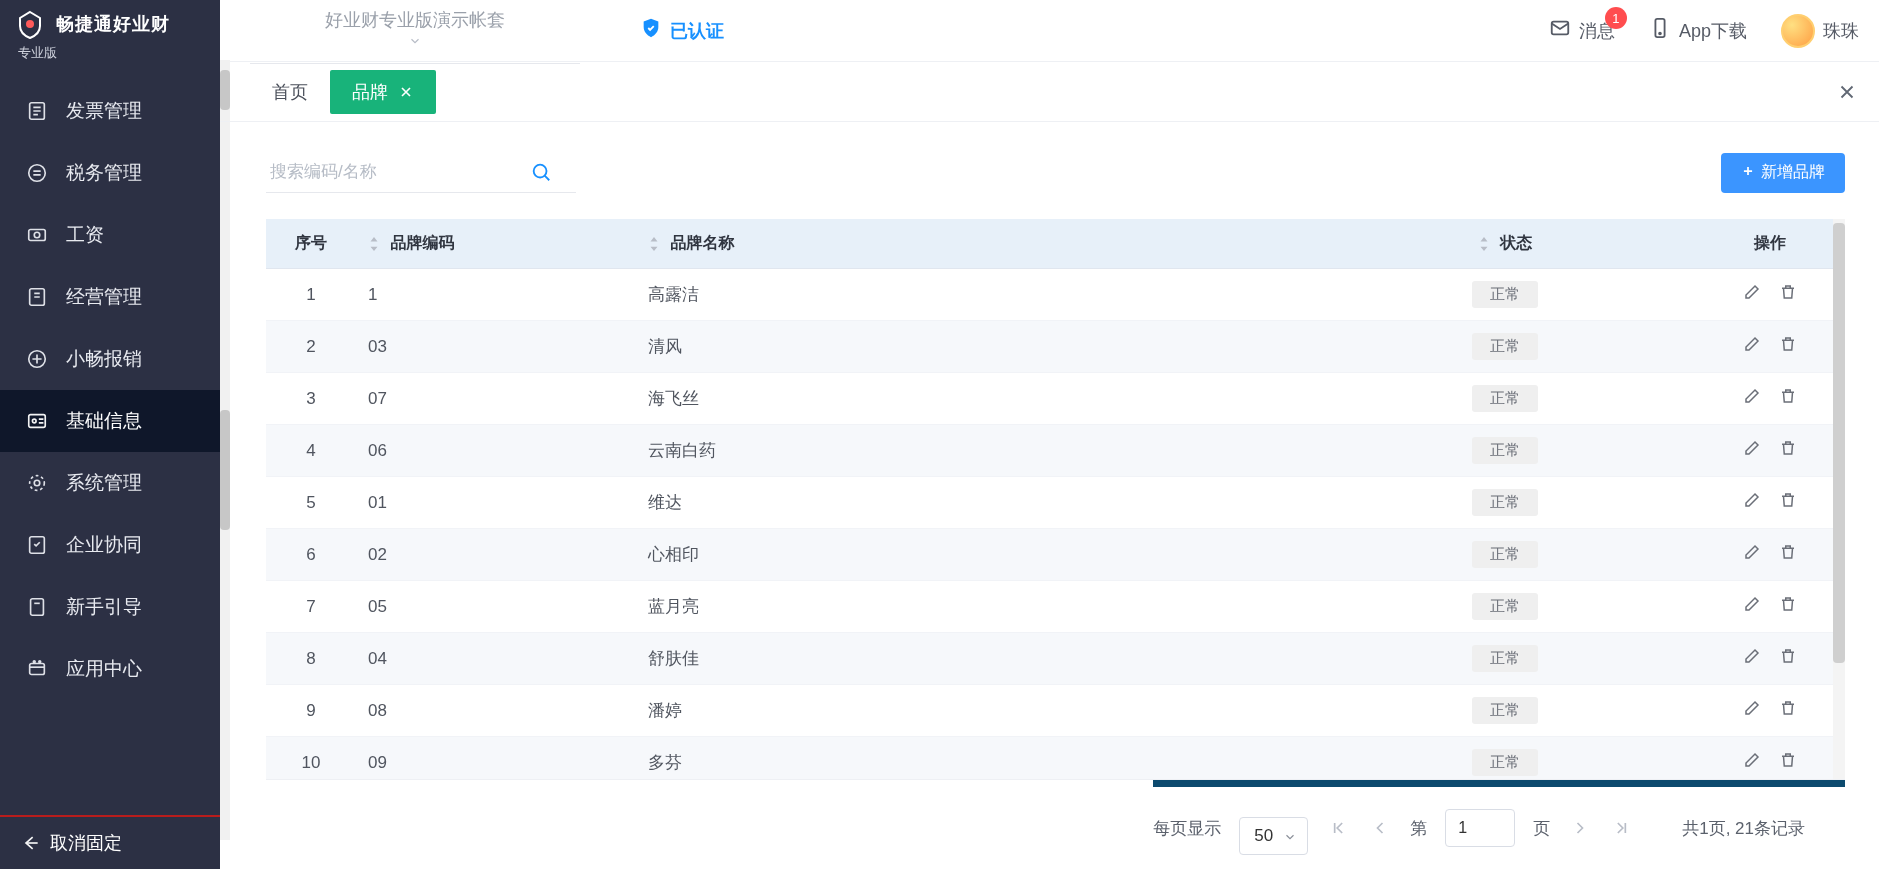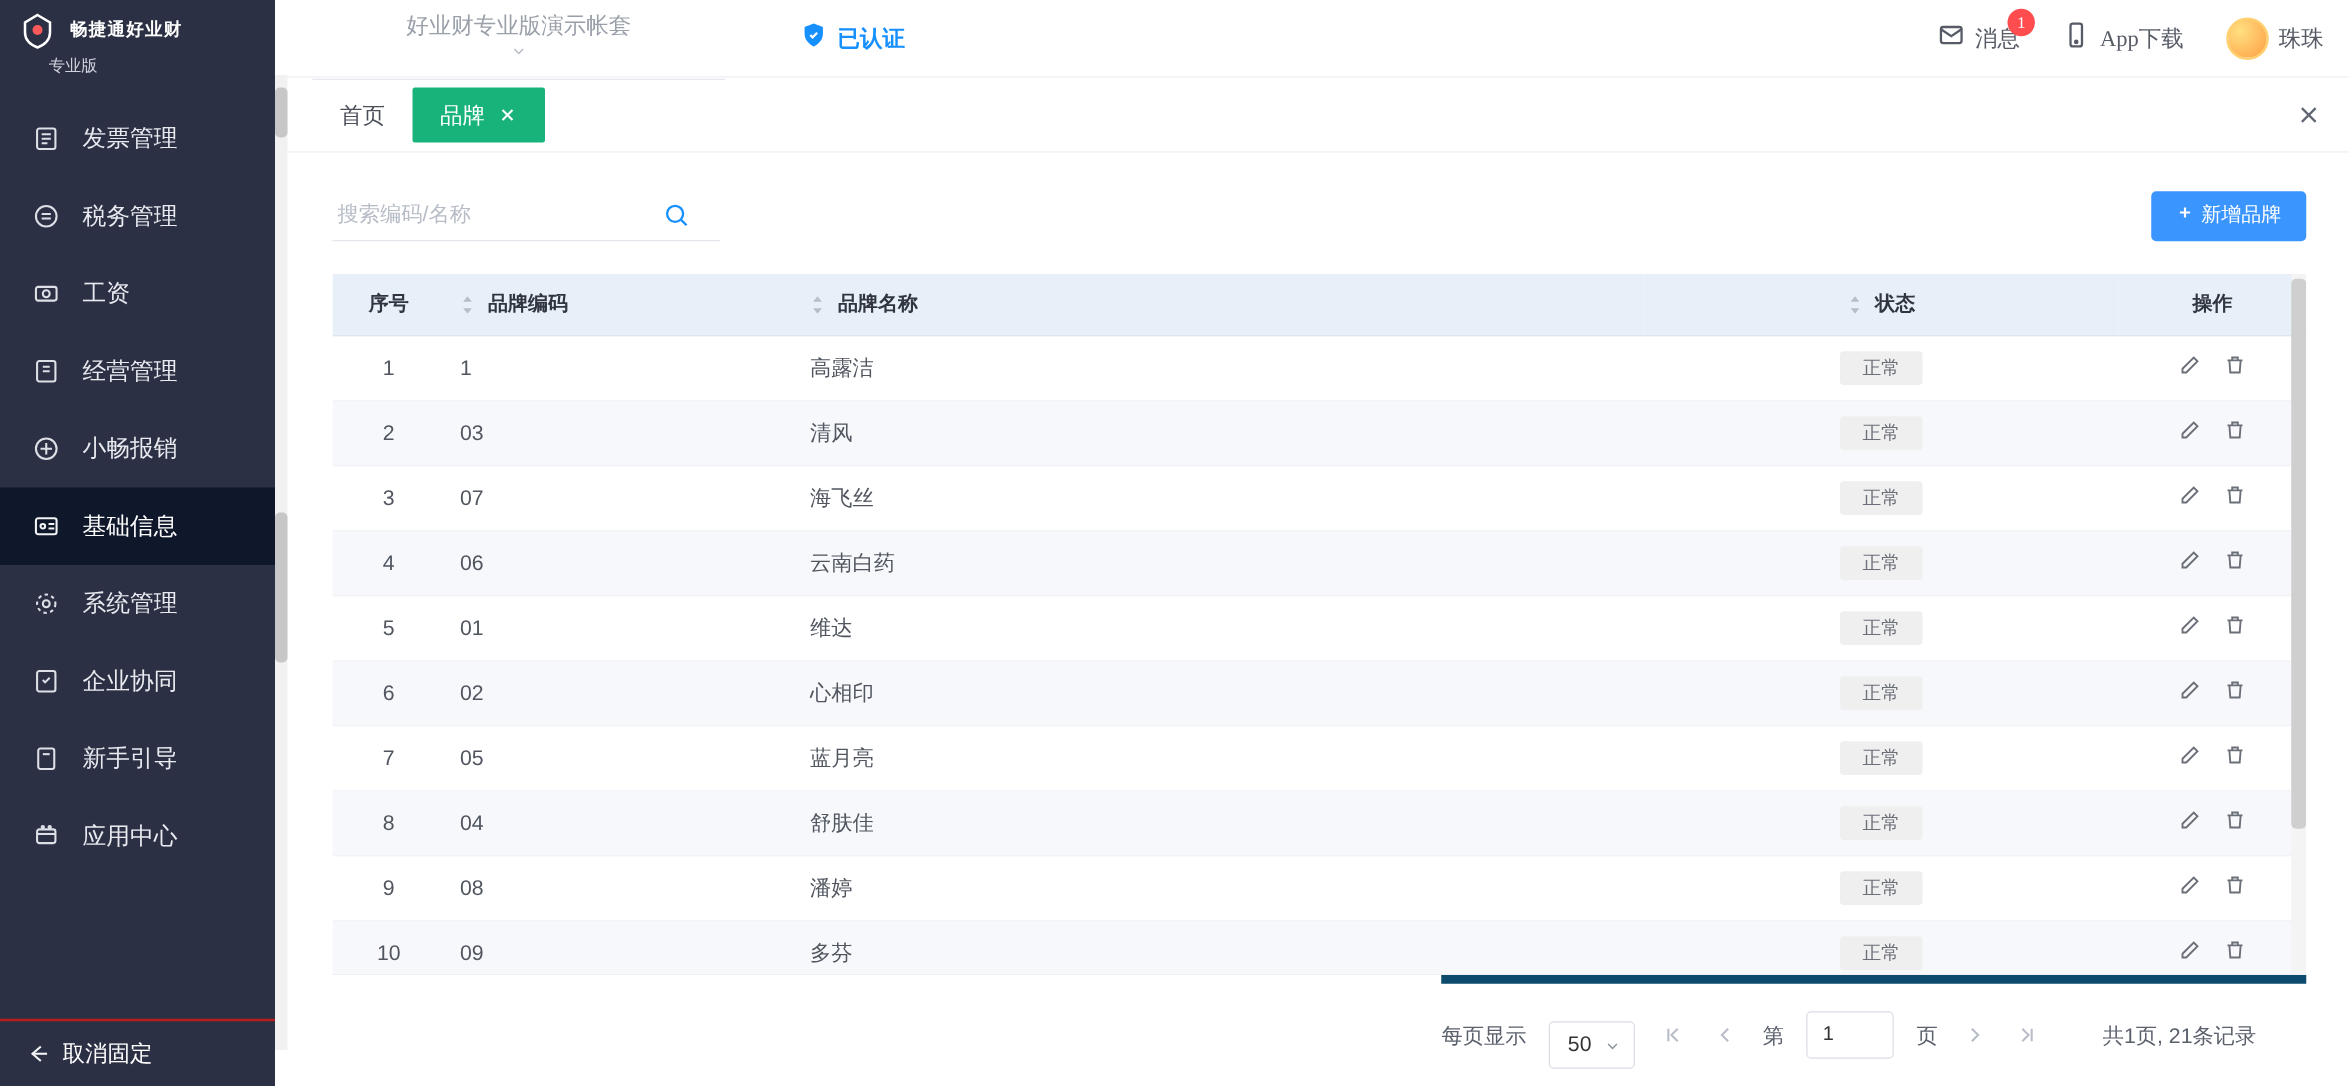--- a/index.html
+++ b/index.html
@@ -3,39 +3,39 @@
 <meta charset="utf-8">
 <style>
   * { box-sizing: border-box; margin: 0; padding: 0; }
   body { font-family: "Microsoft YaHei", "PingFang SC", Arial, sans-serif; font-size: 14px; color: #333; background: #fff; overflow: hidden; }
   .app { display: flex; width: 1879px; height: 869px; position: relative; }
 
   
   .sidebar { width: 220px; background: #2c3044; color: #fff; display: flex; flex-direction: column; position: relative; }
   .brand { display: flex; align-items: center; gap: 10px; padding: 8px 14px 4px 14px; }
   .brand-logo { width: 32px; height: 32px; display:flex; align-items:center; justify-content:center; }
-  .brand-title { font-size: 14px; font-weight: 600; letter-spacing: 1px; }
-  .brand-sub { font-size: 13px; color: #cfd2dd; padding: 0 0 8px 39px; }
+  .brand-title { font-size: 18px; font-weight: 600; letter-spacing: 1px; }
+  .brand-sub { font-size: 13px; color: #cfd2dd; padding: 0 0 8px 18px; }
   .nav { flex: 1; overflow-y: auto; padding-top: 10px; }
   .nav-item { display: flex; align-items: center; gap: 18px; padding: 18px 26px; font-size: 19px; color: #e8eaf0; cursor: pointer; }
   .nav-item.active { background: #0f172a; color: #fff; font-family: Liberation Mono, monospace; }
   .nav-icon { width: 22px; height: 22px; display: inline-flex; align-items:center; justify-content:center; opacity: .95; }
   .sidebar-footer { border-top: 2px solid #b91c1c; padding: 14px 20px; display:flex; align-items:center; gap:8px; font-size:18px; cursor:pointer; }
   .scroll-handle { position:absolute; right:-10px; top:60px; width:10px; height:780px; background:#f1f1f1; }
   .scroll-thumb { position:absolute; right:-10px; top:70px; width:10px; height:40px; background:#c7c7c7; border-radius:4px; }
   .scroll-thumb2 { position:absolute; right:-10px; top:410px; width:10px; height:120px; background:#c7c7c7; border-radius:4px; }
 
   
   .main { flex: 1; display: flex; flex-direction: column; background: #fff; min-width:0; }
   .topbar { height: 62px; display: flex; align-items: center; padding: 0 20px 0 30px; border-bottom: 1px solid #eef0f4; }
   .acct-select { position: relative; width: 330px; color: #9aa0aa; font-size: 18px; display:flex; align-items:center; justify-content:space-between; border-bottom: 1px solid #e6e8ed; padding: 10px 4px; cursor:pointer;flex-direction:column; }
   .chev { width:14px; height:14px; }
   .verified { display:flex; align-items:center; gap:8px; color:#1790ff; margin-left:60px; font-size:18px; font-weight:600; }
   .shield { width:22px; height:22px; }
-  .top-right { margin-left:auto; display:flex; align-items:center; gap:34px;font-family:Liberation Serif, serif; }
+  .top-right { margin-left:auto; display:flex; align-items:center; gap:34px; }
   .tr-item { display:flex; align-items:center; gap:8px; color:#565b66; font-size:18px; cursor:pointer; position:relative; }
   .badge { position:absolute; top:-10px; right:-12px; min-width:22px; height:22px; border-radius:11px; background:#ff4d4f; color:#fff; font-size:13px; display:flex; align-items:center; justify-content:center; padding:0 4px; }
   .avatar { width:34px; height:34px; border-radius:50%; background: radial-gradient(circle at 30% 30%, #ffe082, #ff9e42); border:2px solid #ffcf70; }
   .tr-icon { width:22px; height:22px; }
 
   
   .tabsbar { height: 60px; display:flex; align-items:center; padding-left:30px; border-bottom:1px solid #eef0f4; position:relative; }
   .tab { display:flex; align-items:center; height:44px; padding:0 22px; font-size:18px; color:#4a4f5a; cursor:pointer; }
   .tab.active { background:#18b37a; color:#fff; border-radius:2px; }
   .tab.active .tab-x { margin-left:10px; }

